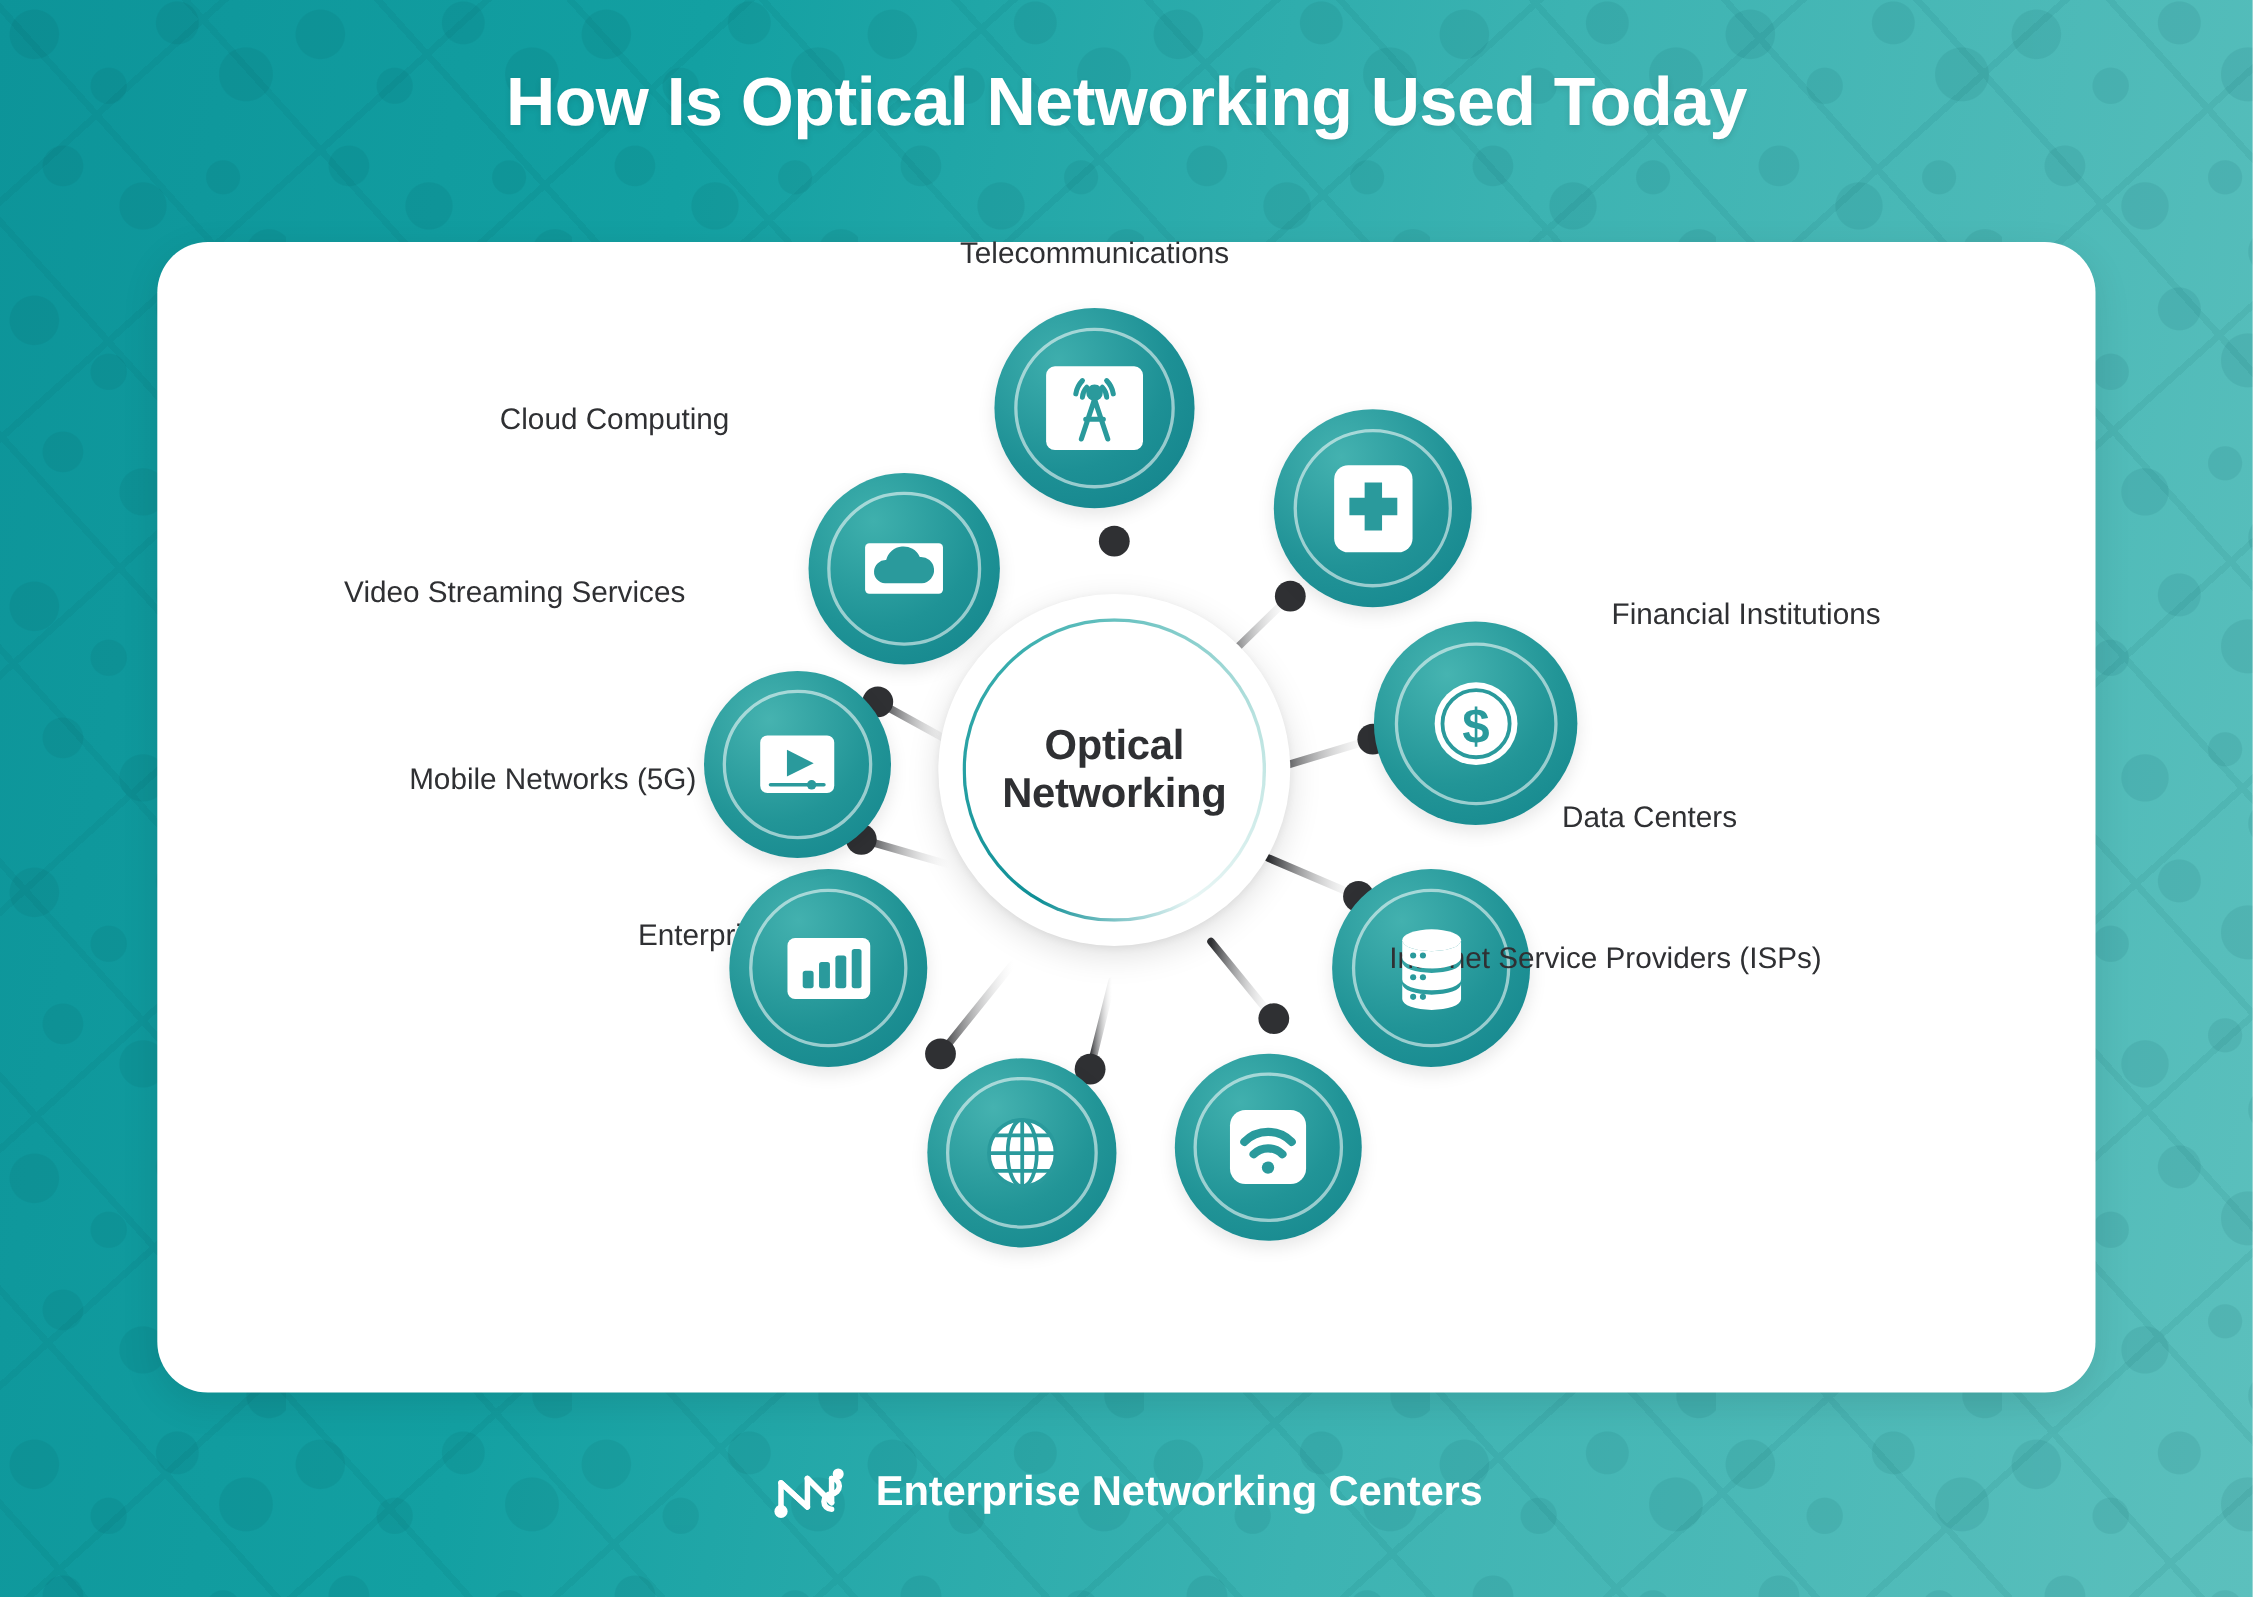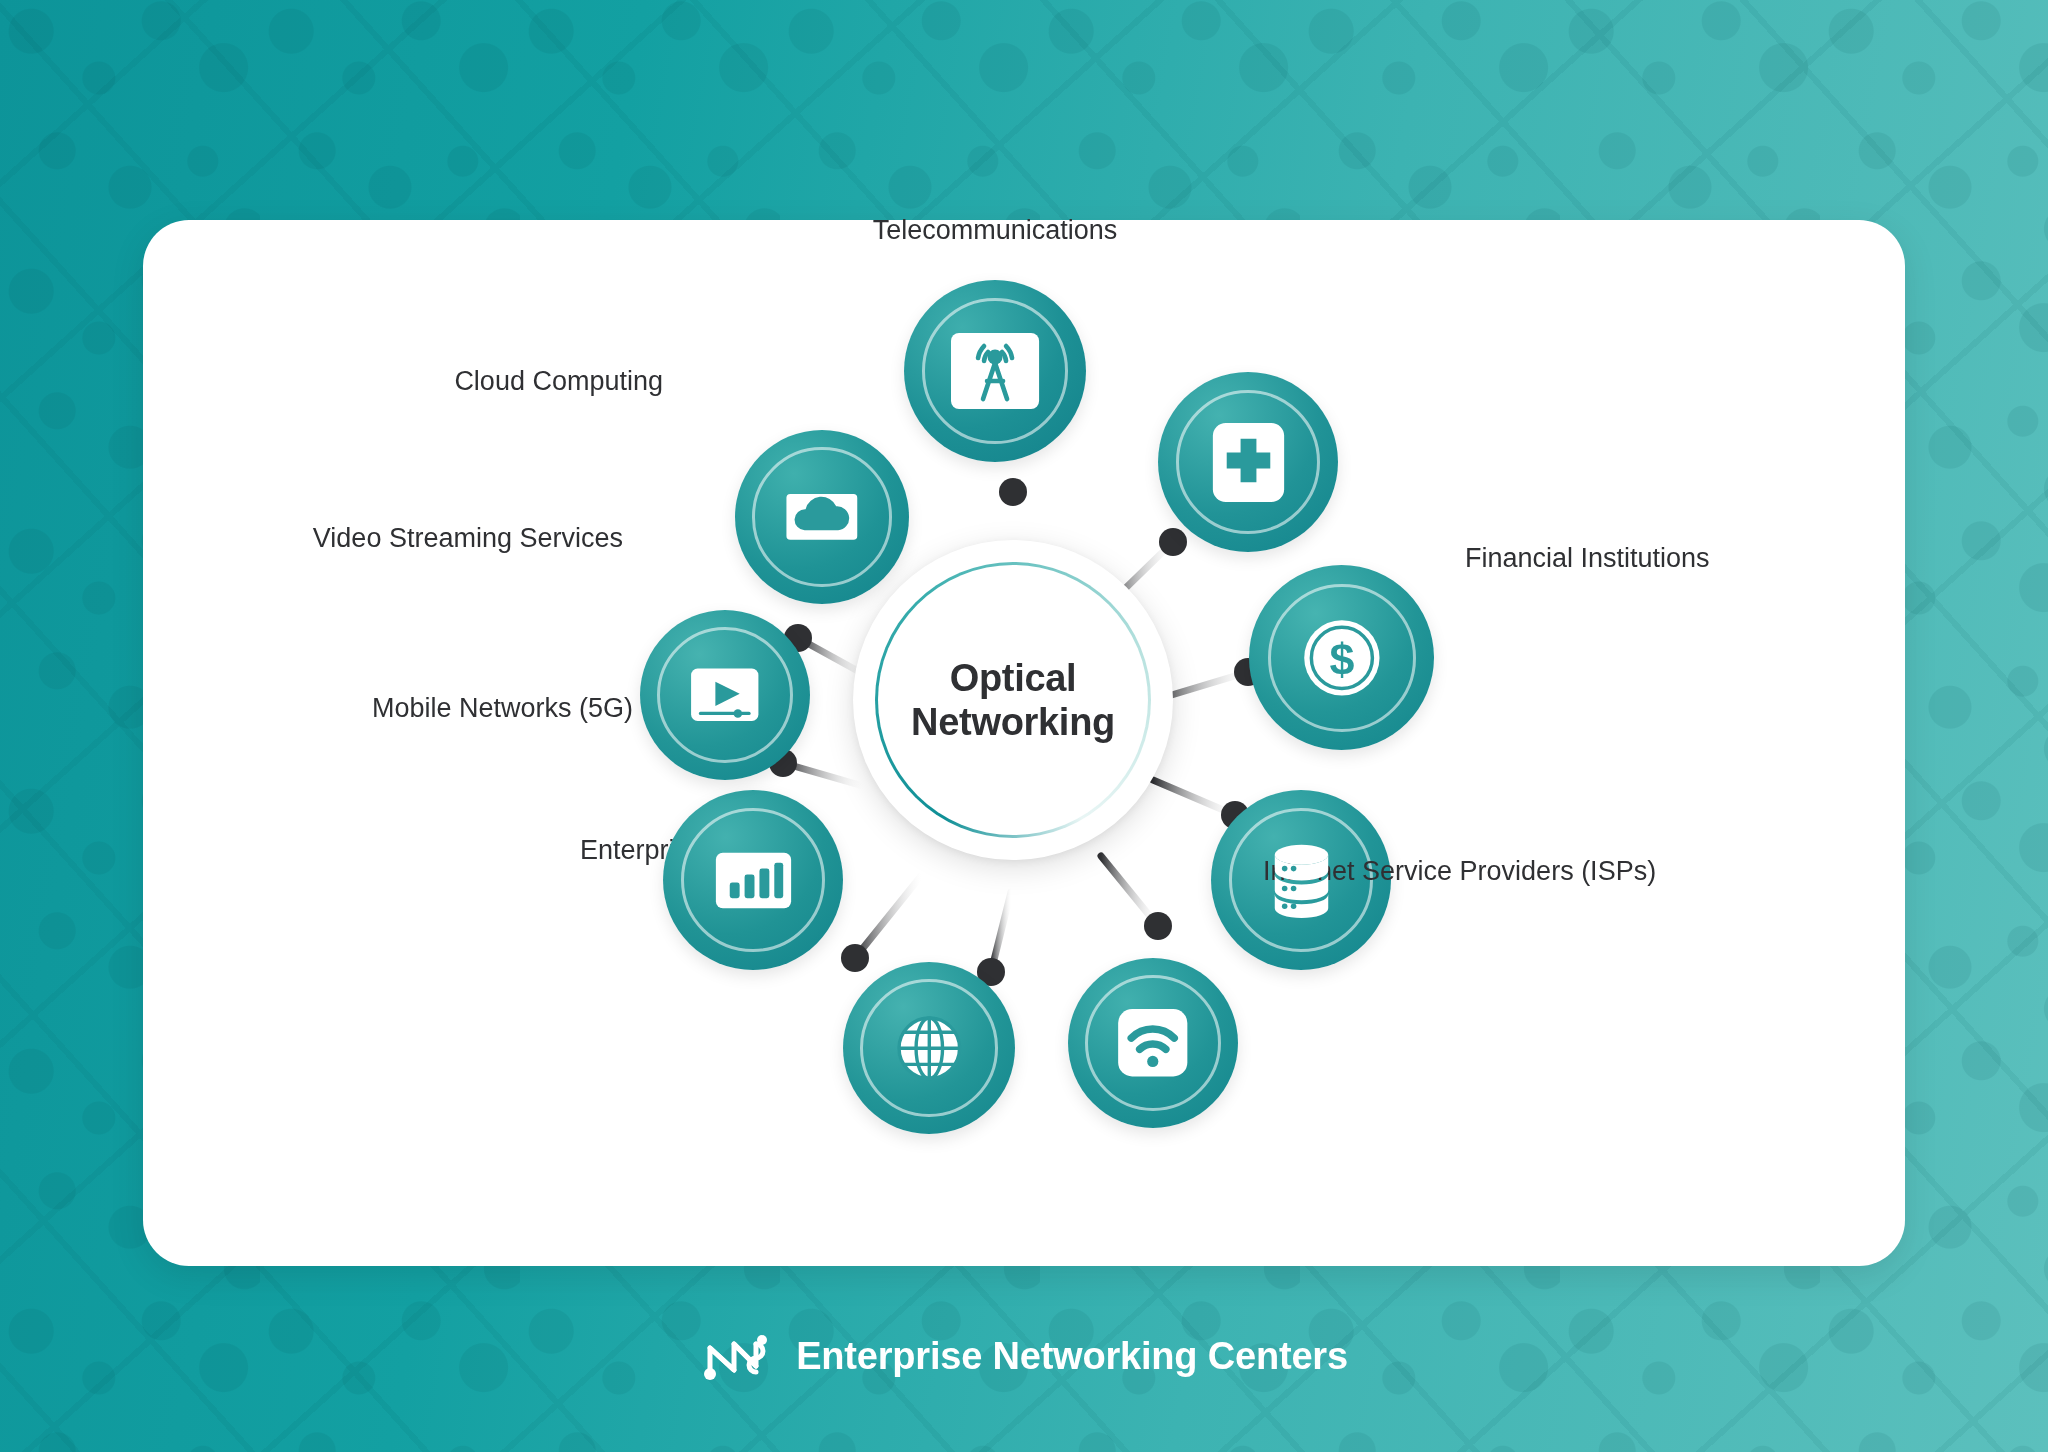--- a/index.html
+++ b/index.html
@@ -183,20 +183,21 @@
   .footer-logo { width: 74px; height: 52px; }
 </style>
 </head>
 <body>
 
 <div class="canvas">
 
   <div class="bg-pattern"></div>
   <div class="bg-pattern2"></div>
 
+  <div class="title">How Is Optical Networking Used Today</div>
 
   <div class="card"></div>
 
   <div class="diagram">
 
     <svg class="wires" viewBox="0 0 1762 1046">
       <defs>
         <linearGradient id="wg" x1="0" y1="0" x2="1" y2="0">
           <stop offset="0%" stop-color="#2f3033"></stop>
           <stop offset="100%" stop-color="#ffffff" stop-opacity="0.15"></stop>
@@ -293,20 +294,21 @@
             <circle cx="33" cy="38" r="2.8"></circle>
               <circle cx="42" cy="38" r="2.8"></circle>
             <circle cx="33" cy="58" r="2.8"></circle>
               <circle cx="42" cy="58" r="2.8"></circle>
             <circle cx="33" cy="76" r="2.8"></circle>
               <circle cx="42" cy="76" r="2.8"></circle>
           </g>
         </svg>
       </div>
     </div>
+    <div class="label right" style="left:1277px; top:507px; width:500px;">Data Centers</div>
 
     <div class="node" style="left:925px; top:738px; width:170px; height:170px;
                 background: radial-gradient(circle at 35% 26%, #41b0ae 0%, #219497 55%, #13858c 100%);">
       <div class="inner-ring"></div>
       <div class="glyph">
         <svg viewBox="0 0 100 100">
           <rect x="13" y="14" width="74" height="72" rx="15" fill="#ffffff"></rect>
           <g fill="none" stroke="#2a9a9c" stroke-width="8" stroke-linecap="round">
             <path d="M27 45 a32 32 0 0 1 46 0"></path>
             <path d="M36 57 a20 20 0 0 1 28 0"></path>

